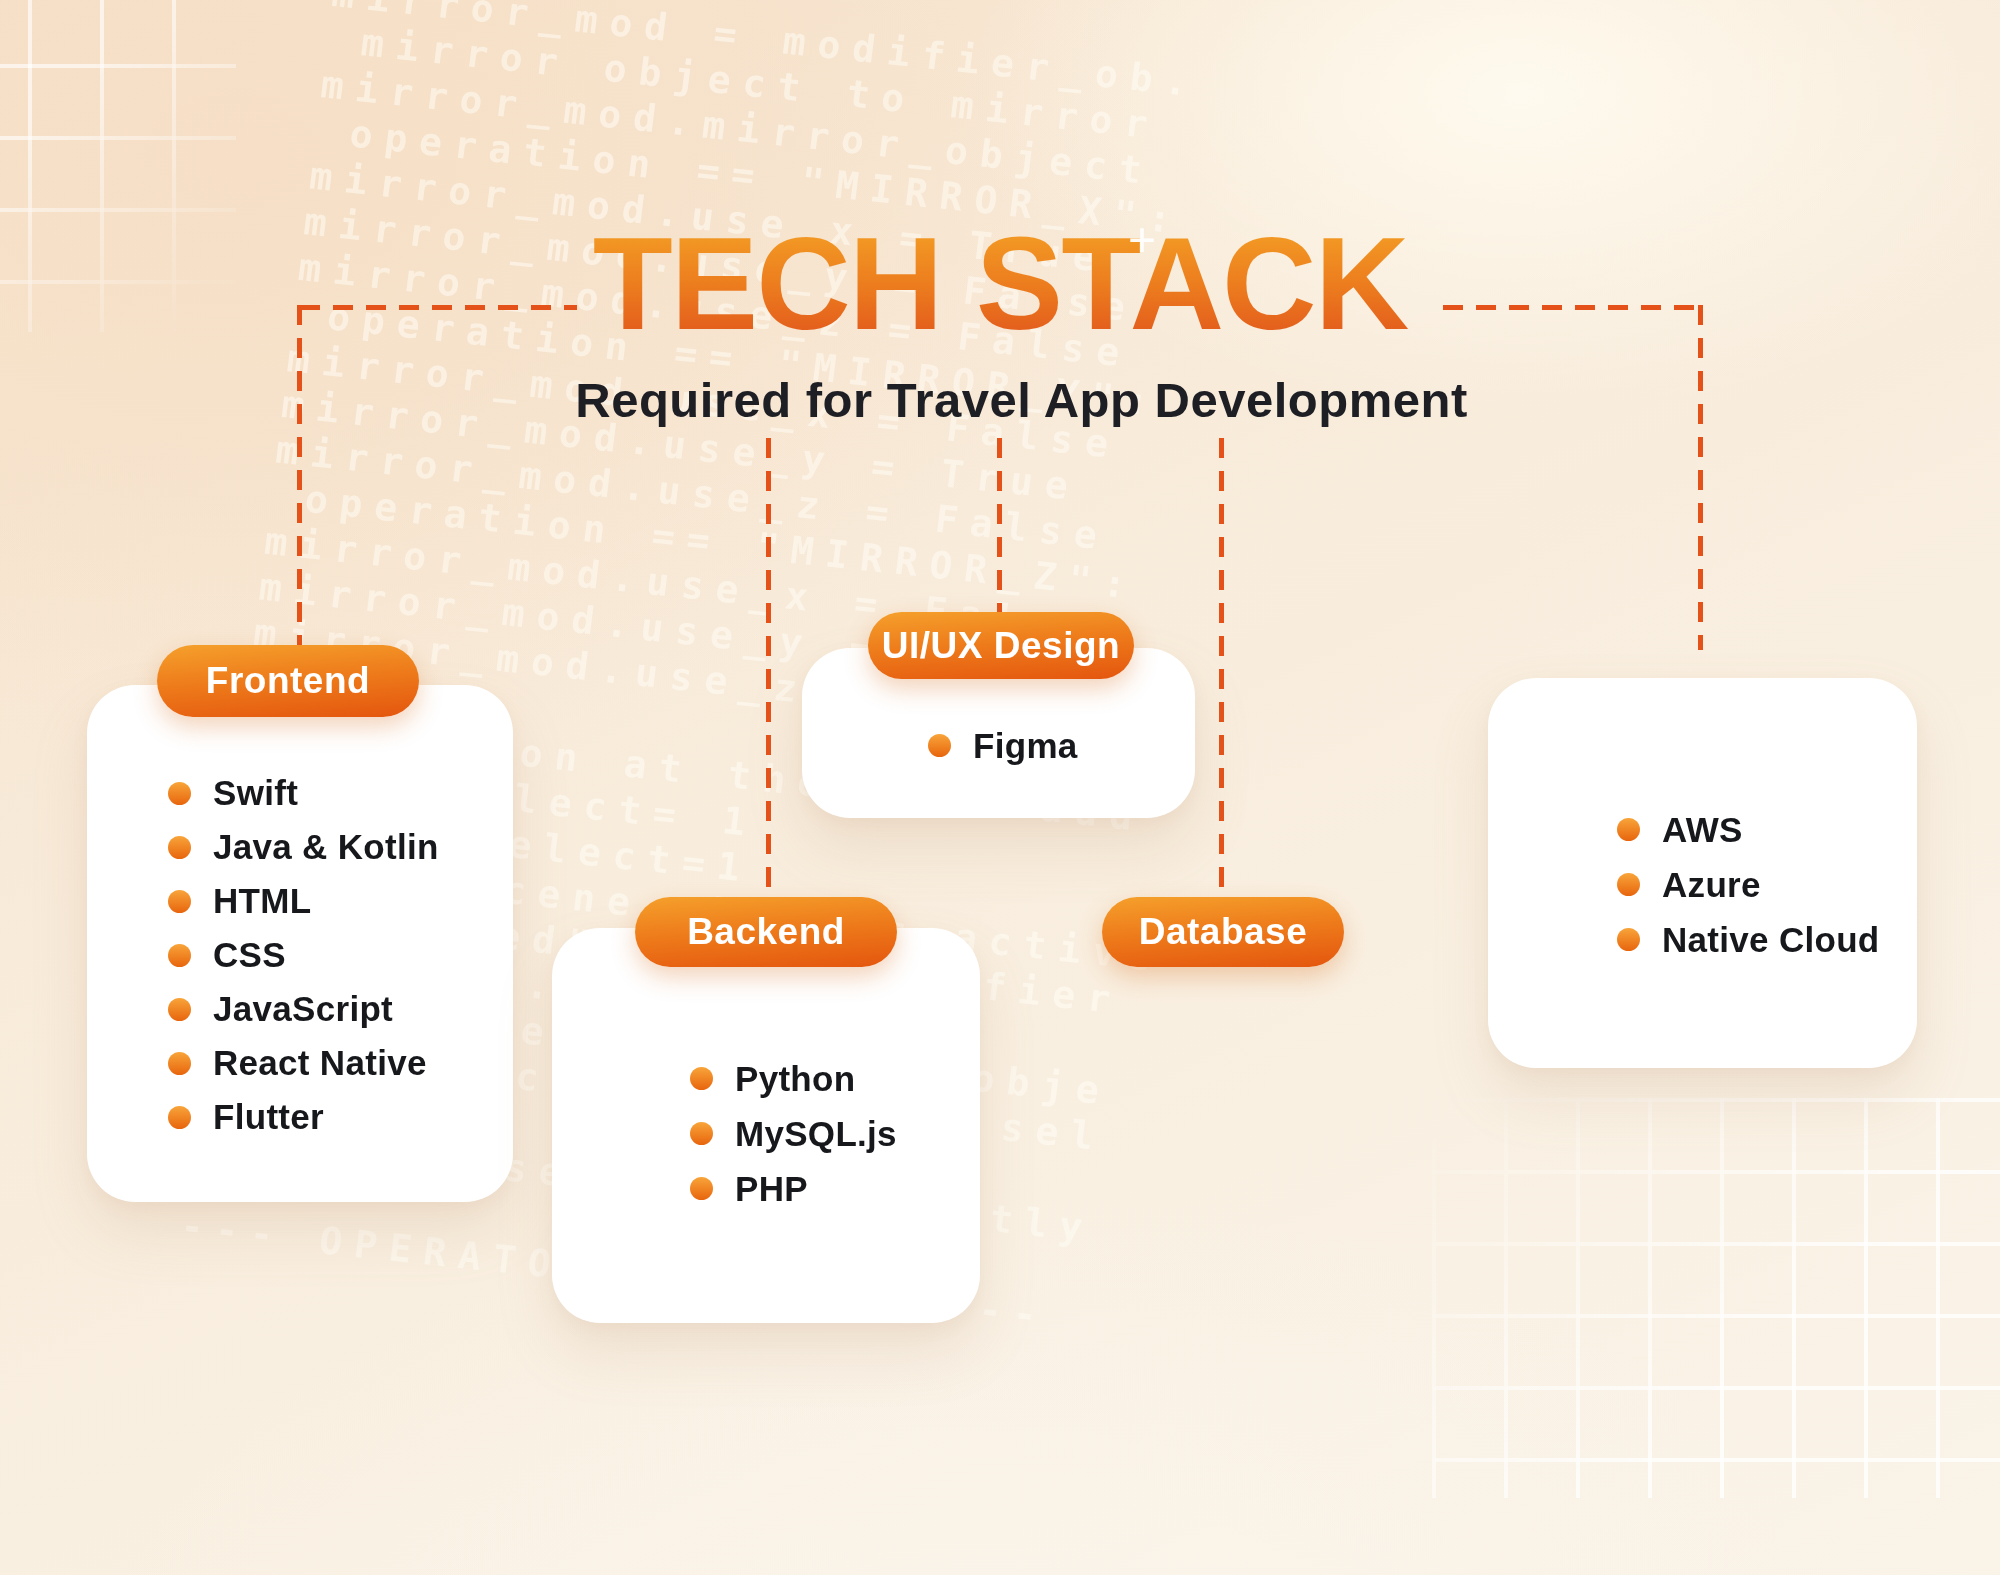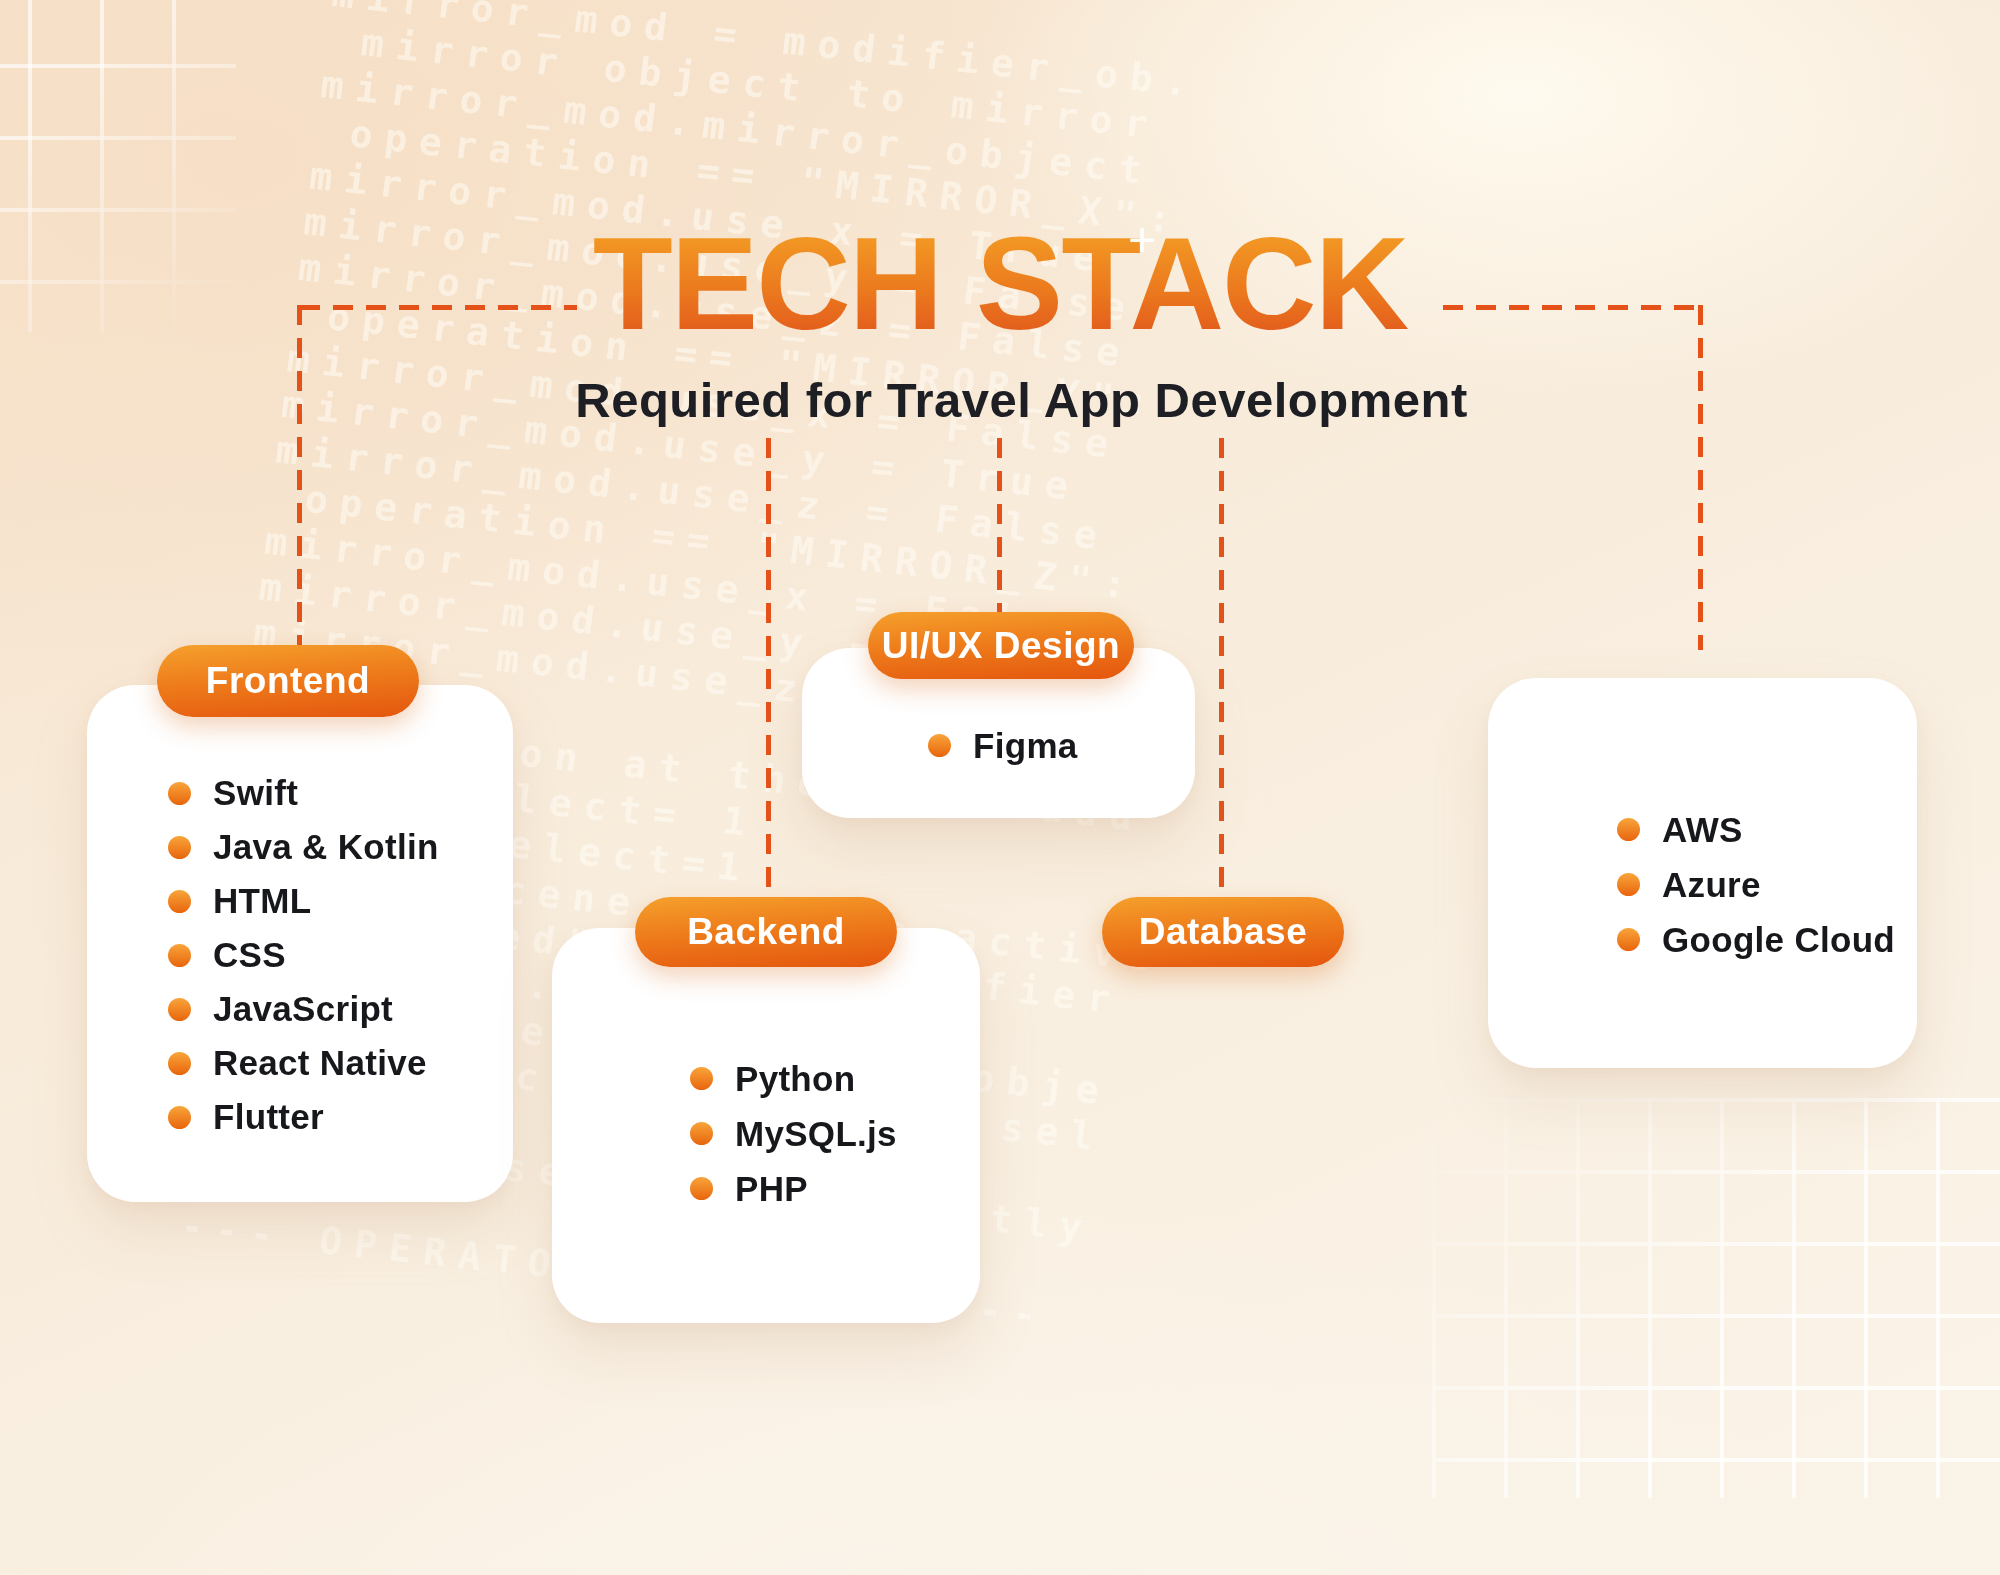--- a/index.html
+++ b/index.html
@@ -238,18 +238,18 @@
         <li>
           <span class="dot"></span>
           <span class="item-text">AWS</span>
         </li>
         <li>
           <span class="dot"></span>
           <span class="item-text">Azure</span>
         </li>
         <li>
           <span class="dot"></span>
-          <span class="item-text">Google Cloud</span>
+          <span class="item-text">Native Cloud</span>
         </li>
       </ul>
   </div>
 
 </div>
 
 </body></html>

